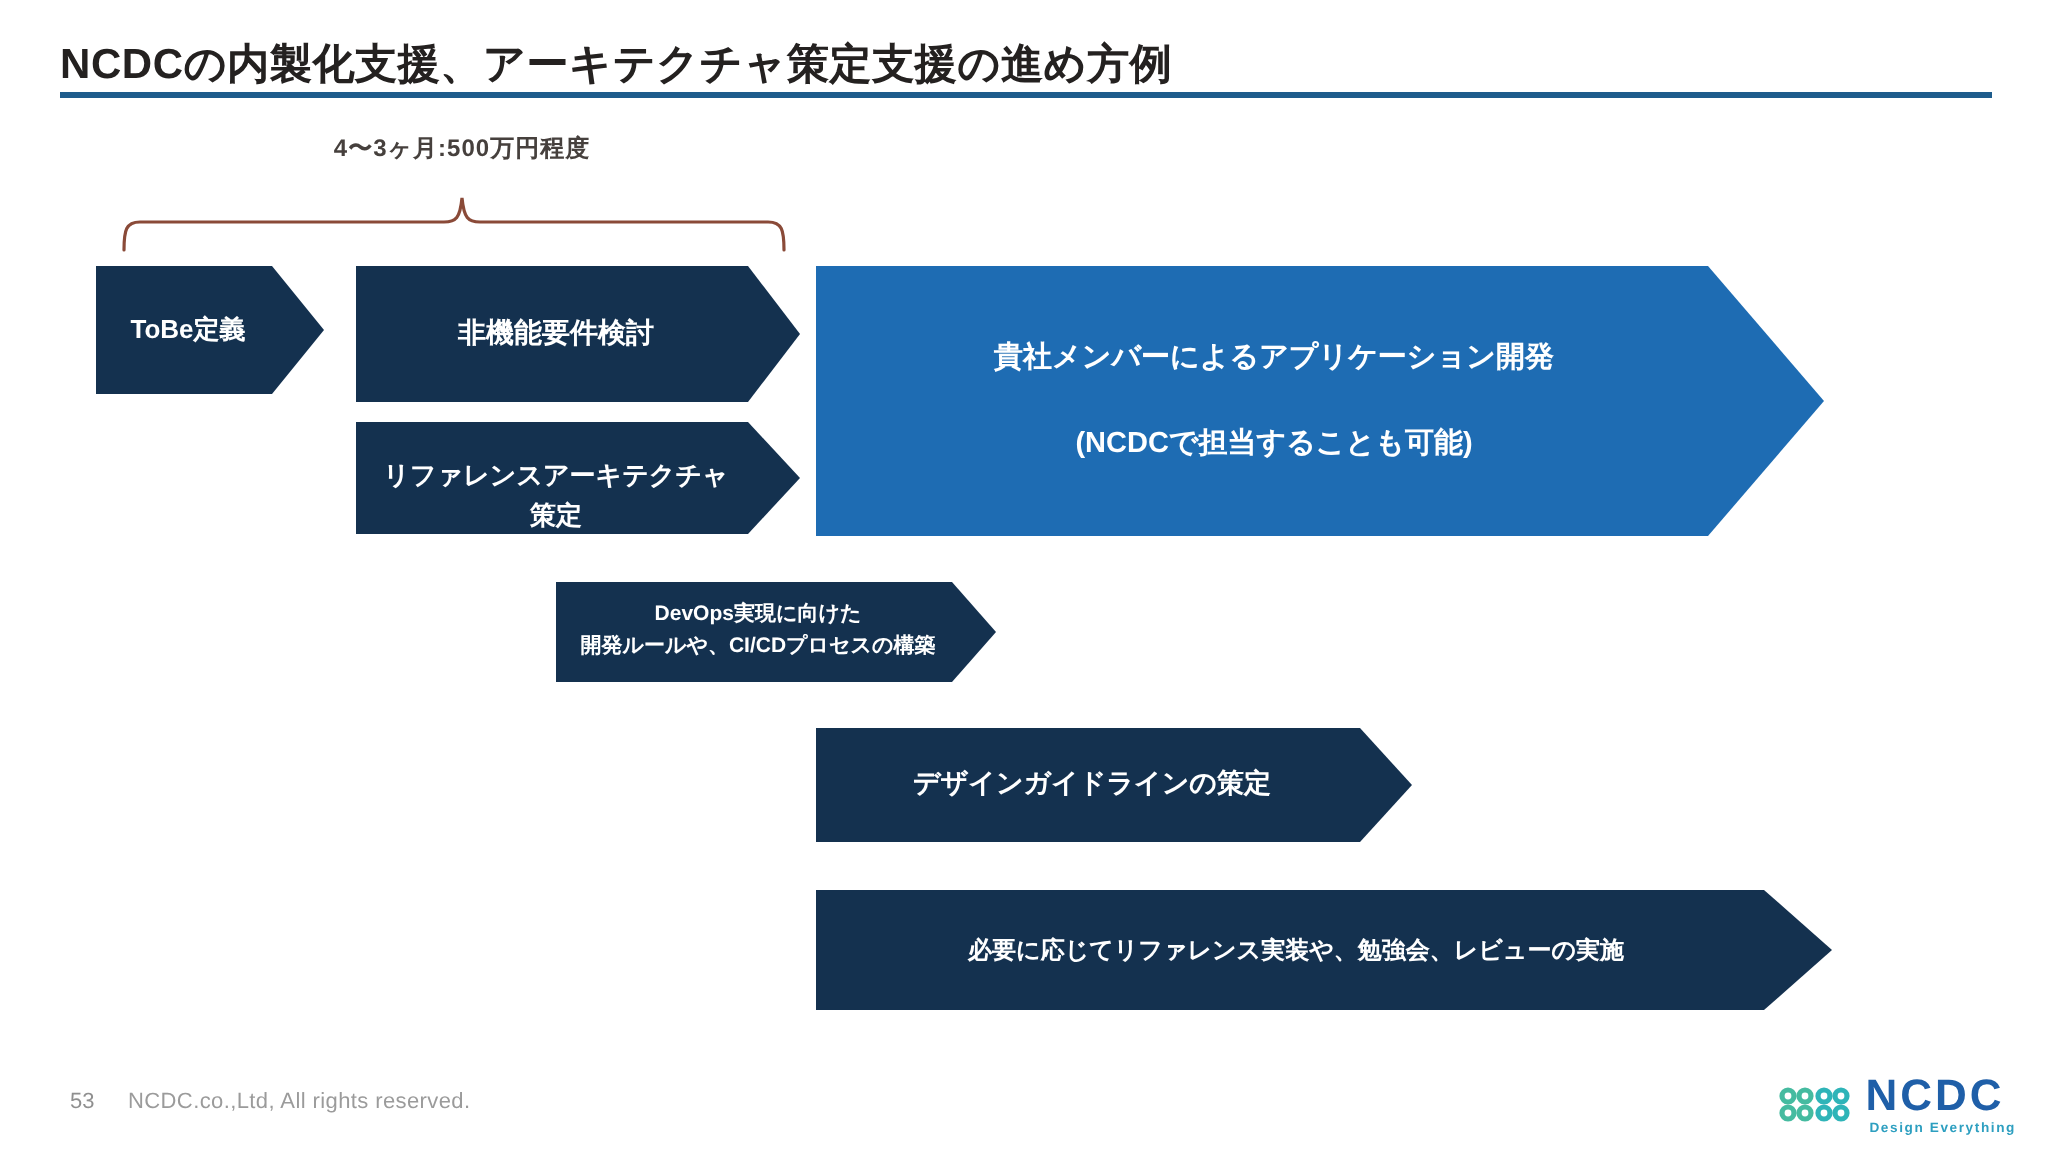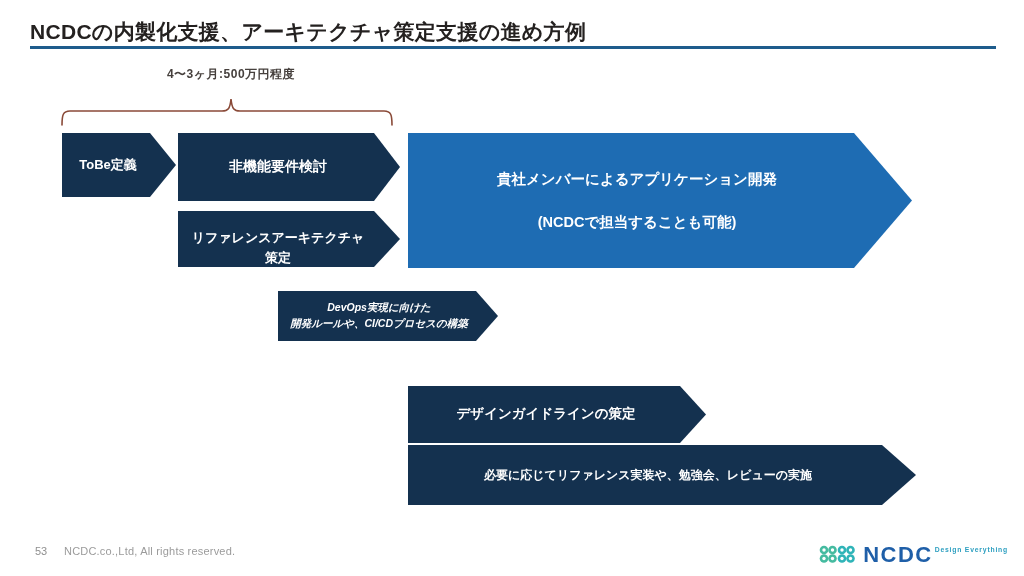--- a/index.html
+++ b/index.html
@@ -23,45 +23,45 @@
 
   .arrow {
     position:absolute; display:flex; flex-direction:column; justify-content:center;
     align-items:center; color:#ffffff; font-weight:bold; text-align:center;
     box-sizing:border-box; padding-right:22px;
     clip-path: polygon(0 0, calc(100% - 26px) 0, 100% 50%, calc(100% - 26px) 100%, 0 100%);
   }
   .navy { background:#14314f; }
   .blue-bg { background:#1e6cb3; }
 
-  .arrow-tobe       { left:62px;  top:133px; width:114px; height:64px;  font-size:13px; }
+  .arrow-tobe       { left:48px;  top:133px; width:114px; height:64px;  font-size:13px; }
   .arrow-functional { left:178px; top:133px; width:222px; height:68px;  font-size:14px; }
   .arrow-reference  { left:178px; top:211px; width:222px; height:56px;  font-size:13px; line-height:1.5;justify-content:flex-end; }
   .arrow-appdev     {
     left:408px; top:133px; width:504px; height:135px; font-size:14.5px; line-height:1.8;
     clip-path: polygon(0 0, calc(100% - 58px) 0, 100% 50%, calc(100% - 58px) 100%, 0 100%);
     padding-right:46px;
     gap:16px;
   }
   .arrow-devops     { left:278px; top:291px; width:220px; height:50px;  font-size:10.5px; line-height:1.5; padding-right:18px;
-    clip-path: polygon(0 0, calc(100% - 22px) 0, 100% 50%, calc(100% - 22px) 100%, 0 100%); font-style: italic; }
-  .arrow-design     { left:408px; top:386px; width:298px; height:57px;  font-size:13.5px; line-height:1.55; }
+    clip-path: polygon(0 0, calc(100% - 22px) 0, 100% 50%, calc(100% - 22px) 100%, 0 100%); }
+  .arrow-design     { left:408px; top:364px; width:298px; height:57px;  font-size:13.5px; line-height:1.55; }
   .arrow-impl       { left:408px; top:445px; width:508px; height:60px;  font-size:12px; padding-right:28px;
     clip-path: polygon(0 0, calc(100% - 34px) 0, 100% 50%, calc(100% - 34px) 100%, 0 100%); }
 
   .page-num {
     position:absolute; left:35px; top:545px; font-size:11px; color:#8f8f8f;
   }
   .copyright {
     position:absolute; left:64px; top:545px; font-size:11px; color:#9b9b9b; letter-spacing:0.2px;
   }
   .logo {
     position:absolute; right:16px; bottom:8px; display:flex; align-items:center; gap:5px;
   }
-  .logo-textblock { display:flex; flex-direction:row; align-items:flex-start; }
+  .logo-textblock { display:flex; flex-direction:column; align-items:flex-start; }
   .logo-name {
     font-size:22px; font-weight:bold; color:#1f5fa8; letter-spacing:1.5px; line-height:1;
   }
   .logo-tagline {
     font-size:6.8px; font-weight:bold; color:#2d9fc0; letter-spacing:0.8px; margin-top:2px; padding-left:2px;
   }
 </style>
 </head>
 <body>
 

